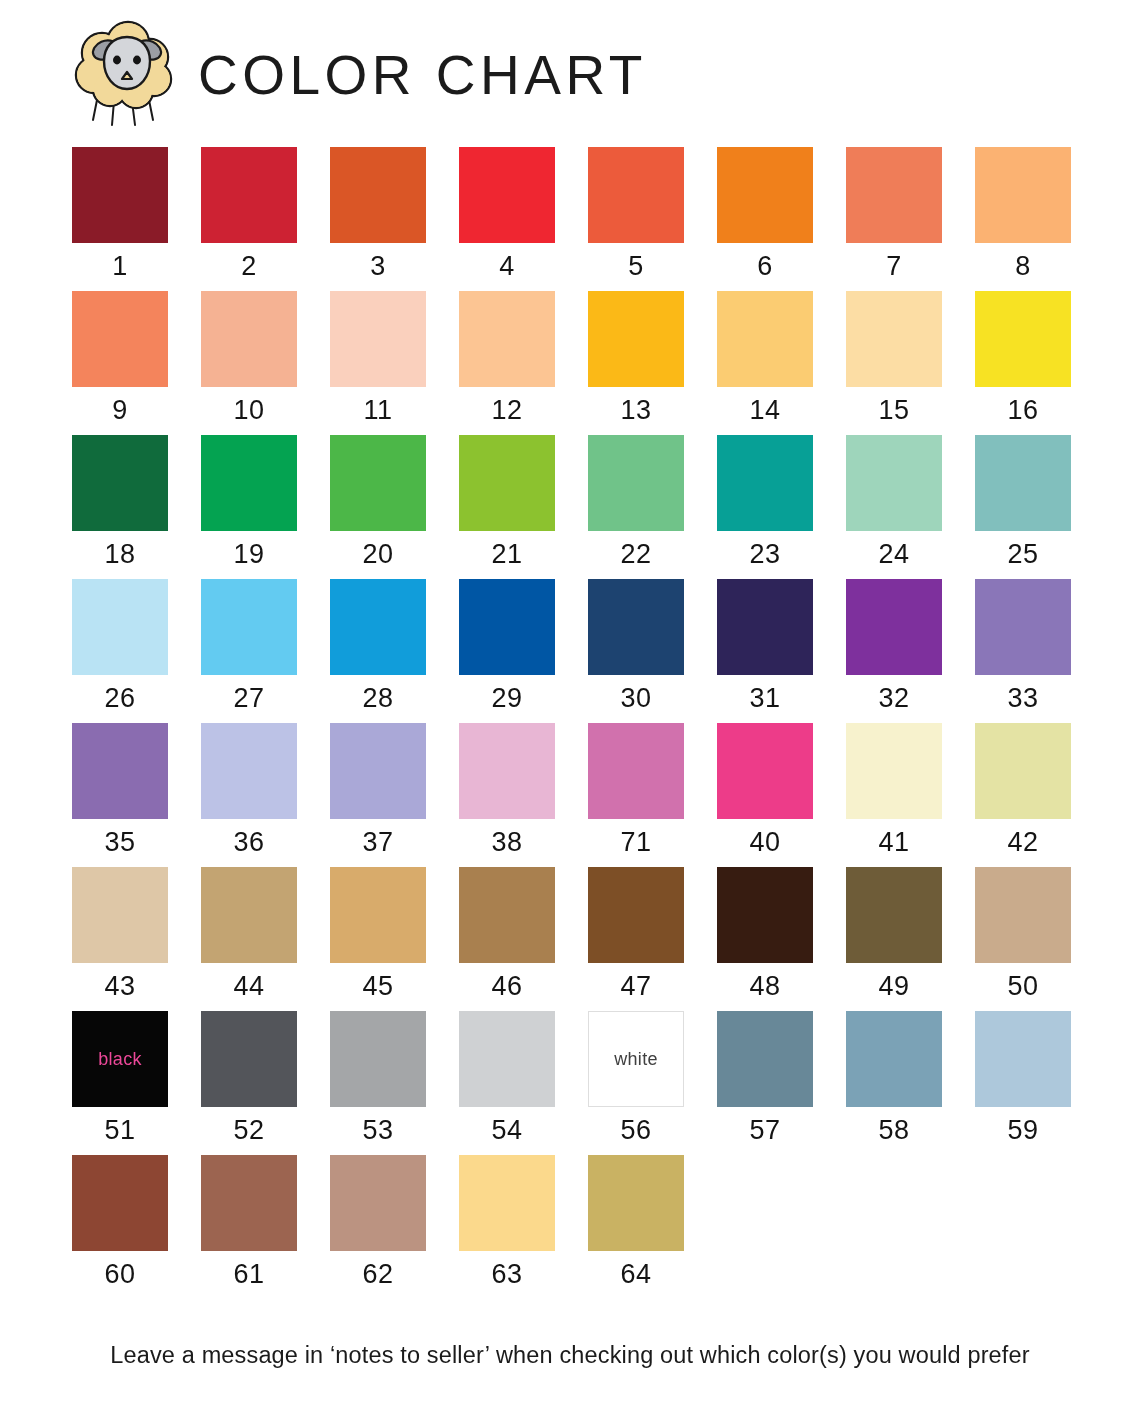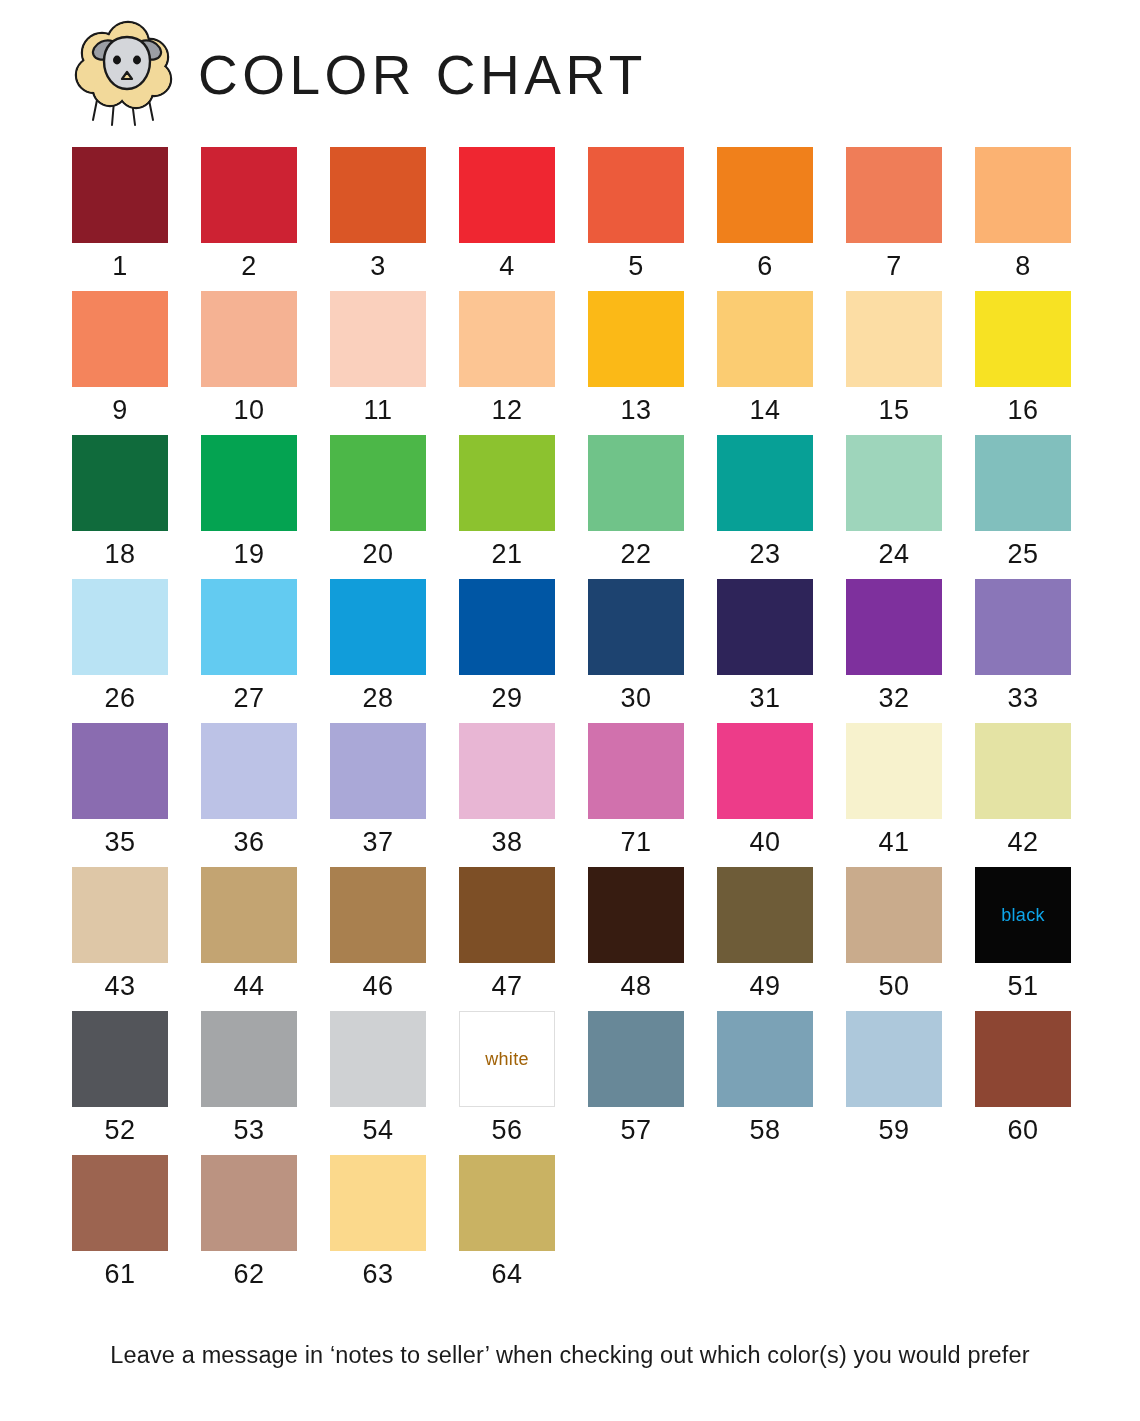--- a/index.html
+++ b/index.html
@@ -324,20 +324,24 @@
       </div>
       <div class="cell">
         <div class="swatch" style="background: rgb(222, 199, 167);"></div>
         <div class="swatch-num">43</div>
       </div>
       <div class="cell">
         <div class="swatch" style="background: rgb(195, 164, 114);"></div>
         <div class="swatch-num">44</div>
       </div>
       <div class="cell">
+        <div class="swatch" style="background: rgb(216, 171, 107);"></div>
+        <div class="swatch-num">45</div>
+      </div>
+      <div class="cell">
         <div class="swatch" style="background: rgb(169, 128, 79);"></div>
         <div class="swatch-num">46</div>
       </div>
       <div class="cell">
         <div class="swatch" style="background: rgb(125, 79, 38);"></div>
         <div class="swatch-num">47</div>
       </div>
       <div class="cell">
         <div class="swatch" style="background: rgb(55, 28, 17);"></div>
         <div class="swatch-num">48</div>
@@ -345,39 +349,39 @@
       <div class="cell">
         <div class="swatch" style="background: rgb(110, 92, 56);"></div>
         <div class="swatch-num">49</div>
       </div>
       <div class="cell">
         <div class="swatch" style="background: rgb(201, 171, 140);"></div>
         <div class="swatch-num">50</div>
       </div>
       <div class="cell">
         <div class="swatch" style="background: rgb(6, 6, 6);">
-          <span class="swatch-inner-label" style="color: #0ea5e9;">black</span>
+          <span class="swatch-inner-label" style="color: #ec4899;">black</span>
         </div>
         <div class="swatch-num">51</div>
       </div>
       <div class="cell">
         <div class="swatch" style="background: rgb(83, 85, 90);"></div>
         <div class="swatch-num">52</div>
       </div>
       <div class="cell">
         <div class="swatch" style="background: rgb(164, 166, 168);"></div>
         <div class="swatch-num">53</div>
       </div>
       <div class="cell">
         <div class="swatch" style="background: rgb(207, 209, 211);"></div>
         <div class="swatch-num">54</div>
       </div>
       <div class="cell">
         <div class="swatch bordered" style="background: rgb(255, 255, 255);">
-          <span class="swatch-inner-label" style="color: #a16207;">white</span>
+          <span class="swatch-inner-label" style="color: #404040;">white</span>
         </div>
         <div class="swatch-num">56</div>
       </div>
       <div class="cell">
         <div class="swatch" style="background: rgb(104, 136, 152);"></div>
         <div class="swatch-num">57</div>
       </div>
       <div class="cell">
         <div class="swatch" style="background: rgb(123, 162, 182);"></div>
         <div class="swatch-num">58</div>

